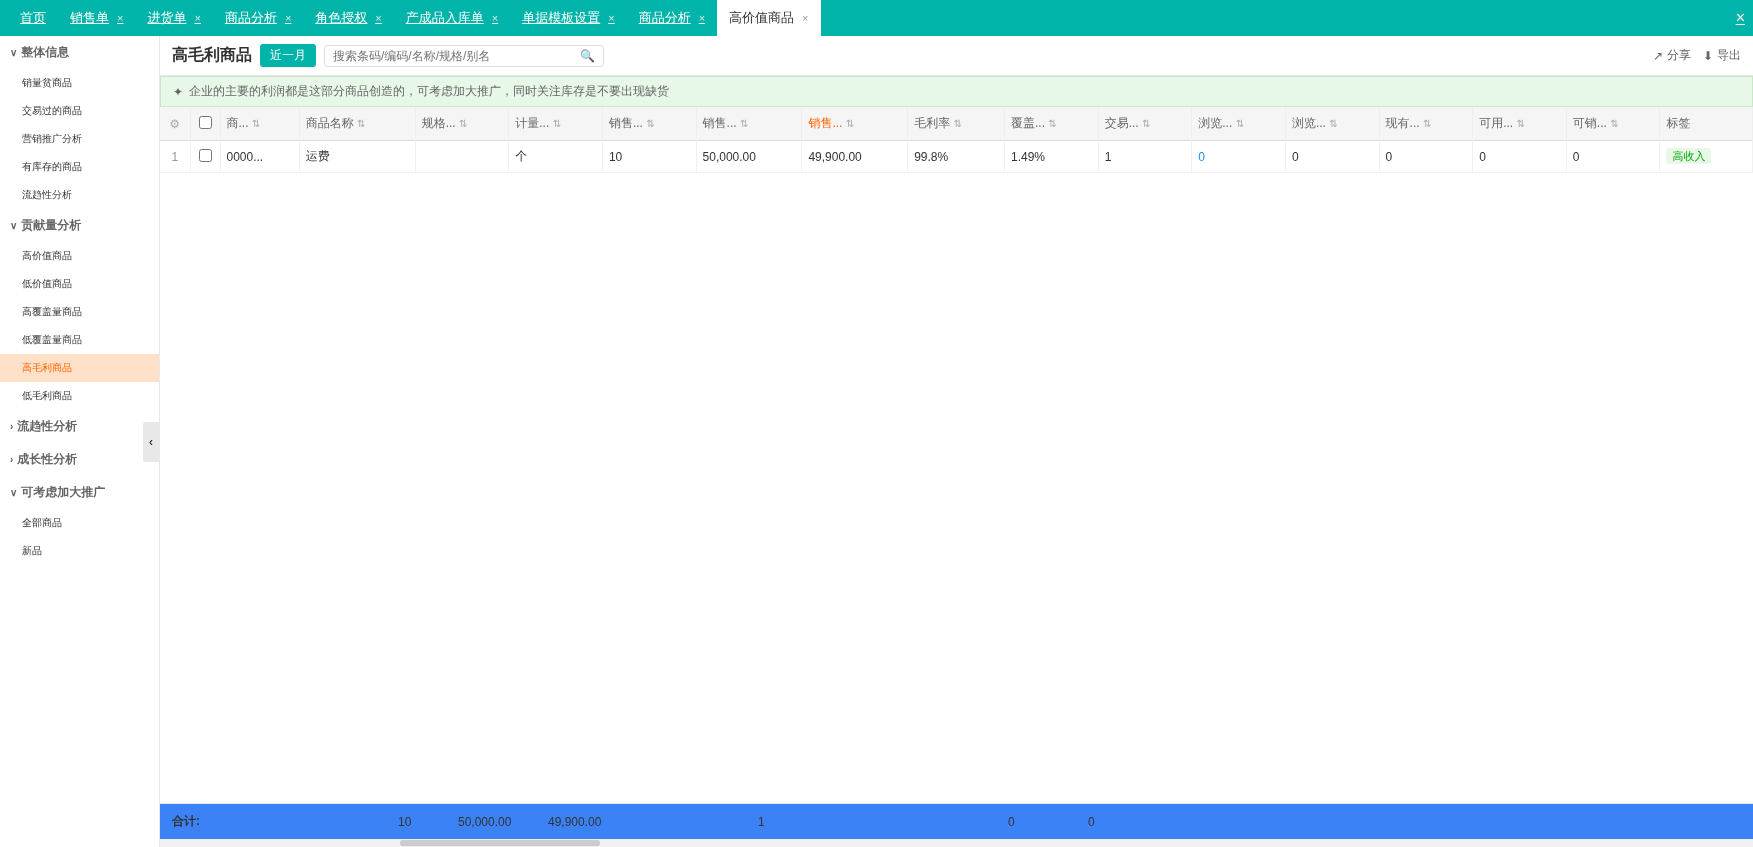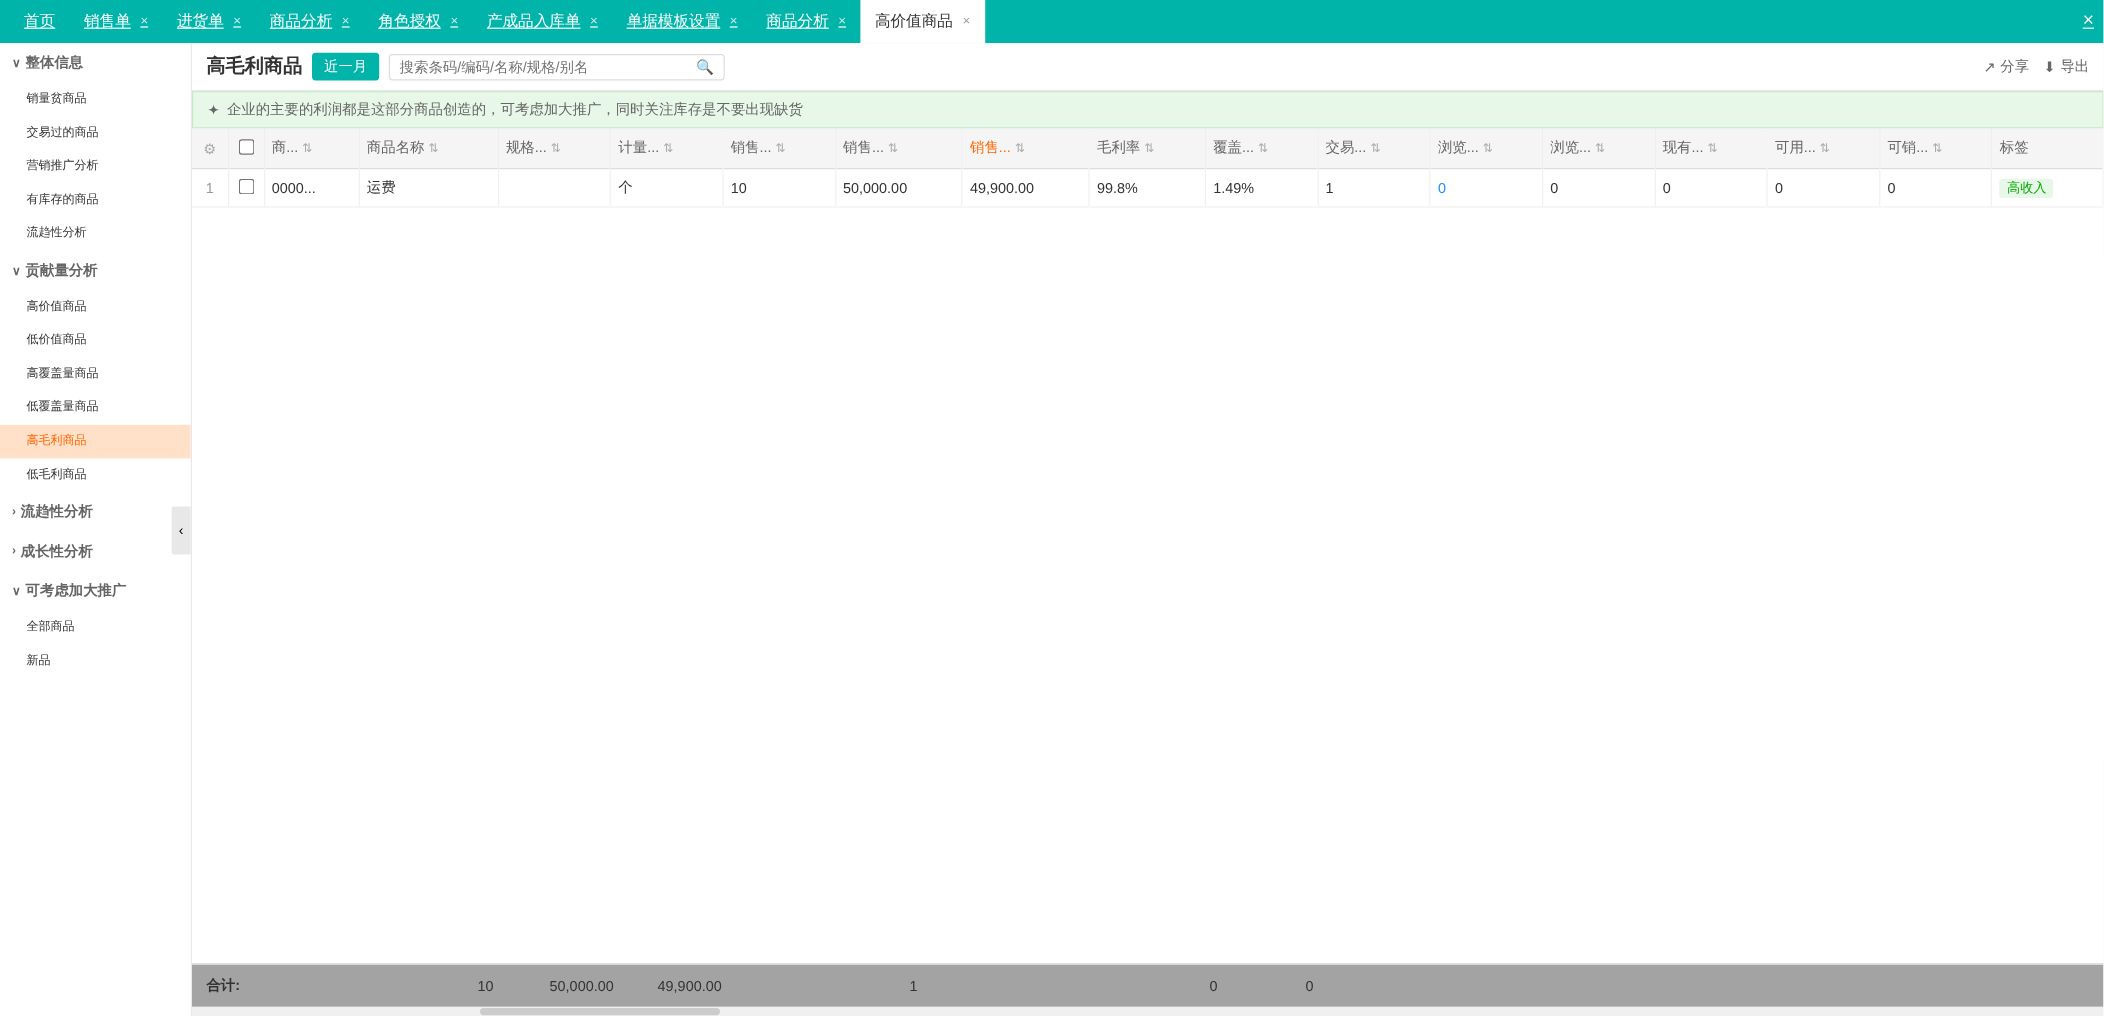--- a/index.html
+++ b/index.html
@@ -221,21 +221,21 @@
       border-radius: 3px;
       font-size: 11px;
     }
     .link-blue {
       color: #1890ff;
       cursor: pointer;
     }
 
     
     .footer-total {
-      background: #a3a3a3;
+      background: #3b82f6;
       border-top: 1px solid #e8e8e8;
       padding: 8px 12px;
       display: flex;
       align-items: center;
       font-size: 12px;
       color: #333;
       gap: 0;
       min-height: 36px;
     }
     .footer-total .label {

